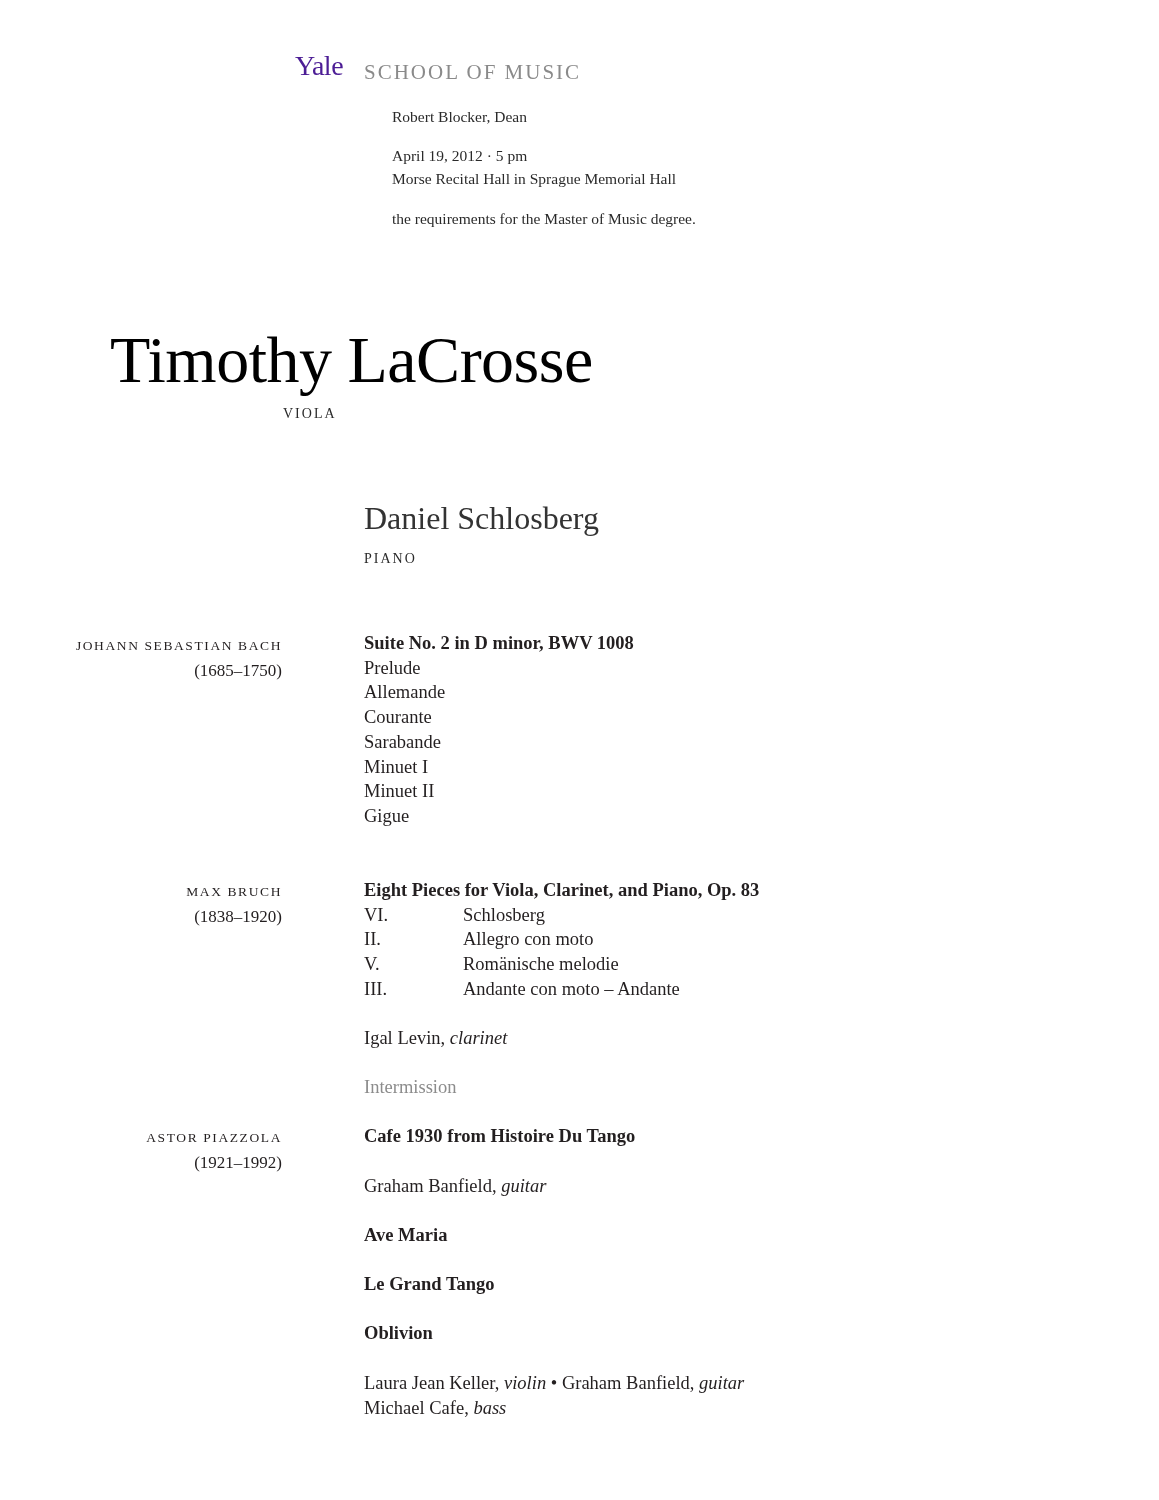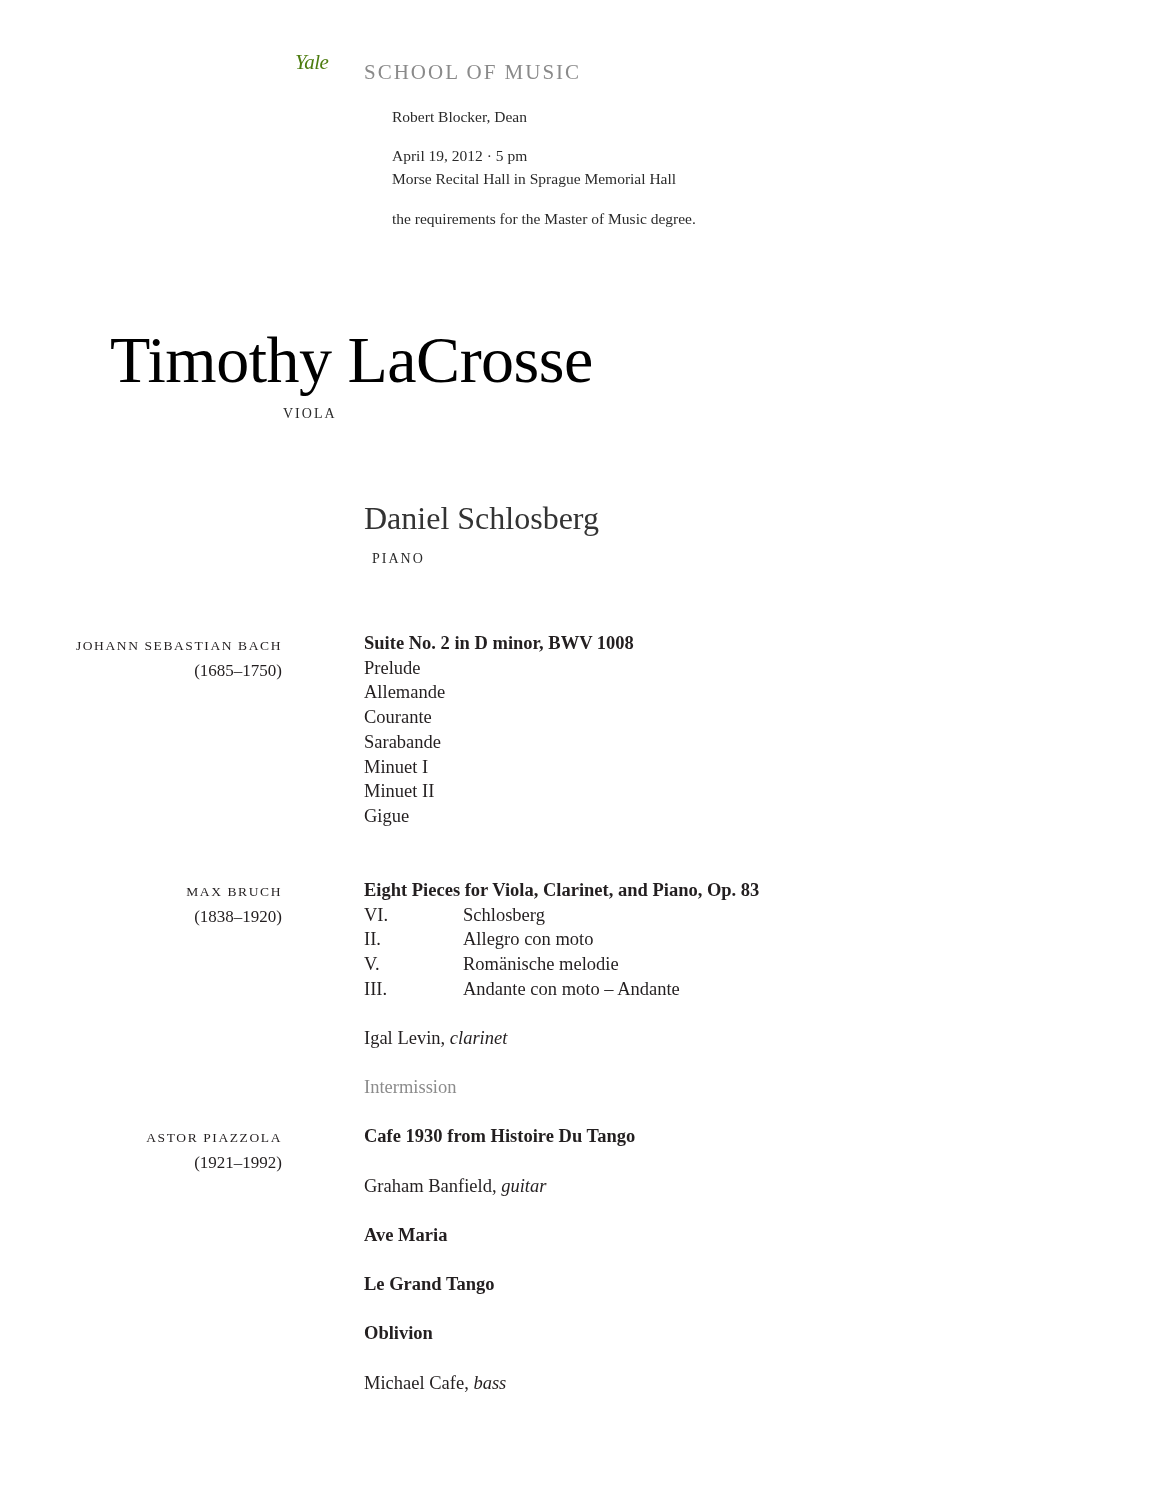--- a/index.html
+++ b/index.html
@@ -1,19 +1,19 @@
 <!DOCTYPE html>
 <html><head>
 <meta charset="utf-8">
 <style>
   html, body { margin:0; padding:0; background:#ffffff; }
   body { width:1159px; height:1500px; position:relative; overflow:hidden;
          font-family:"Liberation Serif", "DejaVu Serif", serif; color:#231f20; }
   .abs { position:absolute; }
-  .yale { left:295px; top:50px; font-size:21px; color:#4d7c0f; letter-spacing:-0.5px;font-style:italic; }
+  .yale { left:295px; top:50px; font-size:28px; color:#4c1d95; letter-spacing:-0.5px; }
   .som { left:364px; top:60px; font-size:21px; color:#8a8a8a; letter-spacing:2px; }
   .info { left:364px; font-size:15.5px; line-height:23px; color:#2a2a2a;margin-left:28px; }
   .performer { left:110px; top:322px; font-size:66px; letter-spacing:-0.5px; color:#000000; }
   .sc { font-size:14px; letter-spacing:2px; text-transform:uppercase; color:#2a2a2a; }
   .piano-name { left:364px; top:500px; font-size:32px; color:#333; }
   .composer { right:877px; text-align:right; font-size:17px; line-height:25px; }
   .composer .cname { font-size:13.5px; letter-spacing:1.6px; text-transform:uppercase; }
   .prog { left:364px; font-size:18.5px; line-height:24.7px; color:#231f20; }
   .bold { font-weight:bold; }
   .mv { display:flex;gap:31px; }
@@ -32,21 +32,21 @@
   <div>Morse Recital Hall in Sprague Memorial Hall</div>
 </div>
 <div class="abs info" style="top:207px;">
   <div>the requirements for the Master of Music degree.</div>
 </div>
 
 <div class="abs performer">Timothy LaCrosse</div>
 <div class="abs sc" style="left:283px; top:406px;">VIOLA</div>
 
 <div class="abs piano-name">Daniel Schlosberg</div>
-<div class="abs sc" style="left:364px; top:551px;margin-left:8px;">PIANO</div>
+<div class="abs sc" style="left:364px; top:551px;">PIANO</div>
 
 <div class="abs composer" style="top:633px;">
   <div class="cname">JOHANN SEBASTIAN BACH</div>
   <div>(1685–1750)</div>
 </div>
 <div class="abs prog" style="top:631px;">
   <div class="bold">Suite No. 2 in D minor, BWV 1008</div>
   <div>Prelude</div>
   <div>Allemande</div>
   <div>Courante</div>
@@ -91,15 +91,18 @@
 </div>
 <div class="abs prog bold" style="top:1124px;">Cafe 1930 from Histoire Du Tango</div>
 <div class="abs prog" style="top:1174px;">
   <span>Graham Banfield, </span><em>guitar</em>
 </div>
 <div class="abs prog bold" style="top:1223px;">Ave Maria</div>
 <div class="abs prog bold" style="top:1272px;">Le Grand Tango</div>
 <div class="abs prog bold" style="top:1321px;">Oblivion</div>
 <div class="abs prog" style="top:1371px;">
   <div>
+    <span>Laura Jean Keller, </span><em>violin</em><span> • </span><span>Graham Banfield, </span><em>guitar</em>
+  </div>
+  <div>
     <span>Michael Cafe, </span><em>bass</em>
   </div>
 </div>
 
 </body></html>

